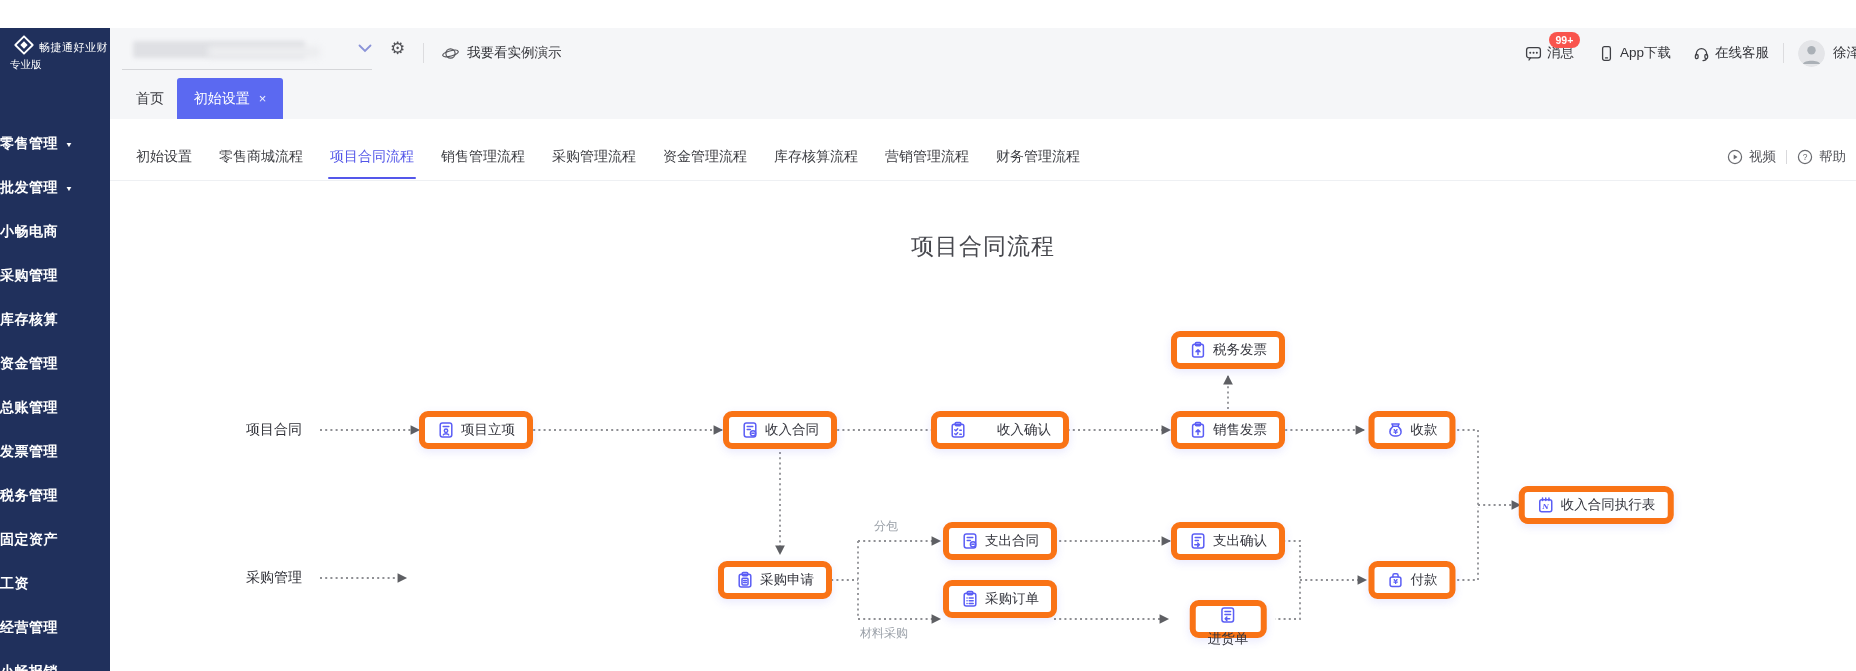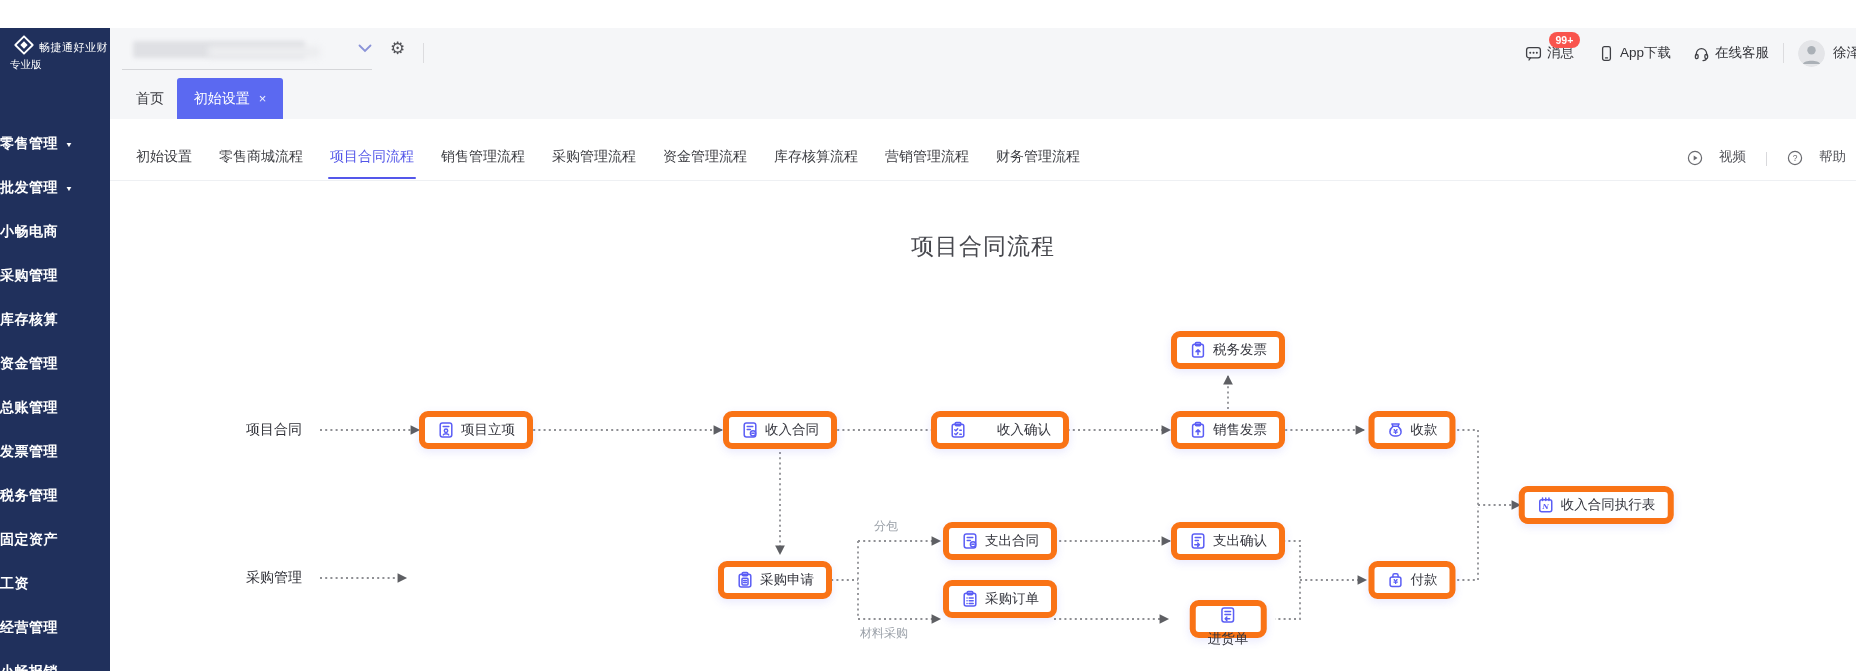--- a/index.html
+++ b/index.html
@@ -53,21 +53,21 @@
   .wtab-close { font-size:13px; opacity:.9; cursor:pointer; }
 
   
   .pagetabs { position:absolute; left:110px; top:119px; width:1746px; height:62px; background:#fff;
               border-bottom:1px solid #eef0f3; z-index:3; display:flex; align-items:flex-end;
               padding:0 10px 14px 26px; }
   .ptab { font-size:14px; color:#3c3d42; margin-right:27px; cursor:pointer; position:relative; white-space:nowrap; }
   .ptab.active { color:#5356e8; }
   .ptab.active::after { content:""; position:absolute; left:-2px; right:-2px; bottom:-13px; height:2.5px;
                         background:#5457ea; border-radius:2px; }
-  .ptab-right { margin-left:auto; display:flex; align-items:flex-end; gap:16px; font-size:13.5px; color:#55565c; }
+  .ptab-right { margin-left:auto; display:flex; align-items:center; gap:6px; font-size:13.5px; color:#55565c; }
   .ptab-right .vdiv { width:1px; height:14px; background:#d9d9dc; margin:0 4px; }
   .ptab-right .lbl { cursor:pointer; white-space:nowrap; }
 
   
   .flow-title { position:absolute; left:110px; top:231px; width:1746px; text-align:center;
                 font-size:23px; color:#47484e; z-index:2; letter-spacing:1px; }
   .flow-svg { position:absolute; left:0; top:0; z-index:1; }
   .edge { stroke:#8f9094; stroke-width:1.8; fill:none; stroke-dasharray:2 3.2; }
   .flow-node { position:absolute; transform:translate(-50%,-50%); display:flex; align-items:center; gap:6px;
                height:38px; padding:0 12px; background:#fff; border:6px solid #f97316; border-radius:9px;
@@ -89,20 +89,31 @@
   <div class="blur1"></div>
   <div class="blur2"></div>
   <div class="ws-underline"></div>
   <span class="chevron hicon">
     <svg width="14" height="9" viewBox="0 0 14 9">
         <path d="M1.5 1.5L7 7l5.5-5.5" stroke="currentColor" stroke-width="1.8" fill="none" stroke-linecap="round"></path>
       </svg>
   </span>
   <span class="gear">⚙</span>
   <div class="hdr-div"></div>
+  <div class="demo">
+    <span class="hicon">
+      <svg width="17" height="17" viewBox="0 0 17 17">
+          <g stroke="#55565b" stroke-width="1.2" fill="none">
+            <circle cx="8.5" cy="8.5" r="4.6"></circle>
+            <ellipse cx="8.5" cy="8.5" rx="8" ry="2.6" transform="rotate(-16 8.5 8.5)"></ellipse>
+          </g>
+        </svg>
+    </span>
+    <span>我要看实例演示</span>
+  </div>
   <div class="hright">
     <div class="hitem m-msg">
       <span class="hicon">
         <svg width="17" height="17" viewBox="0 0 17 17">
             <g stroke="#3f4045" stroke-width="1.3" fill="none" stroke-linecap="round" stroke-linejoin="round">
               <rect x="1.6" y="2.6" width="13.8" height="10.2" rx="2.4"></rect>
               <path d="M5.4 12.8L4 15"></path>
               <path d="M5.2 7.7h.1M8.5 7.7h.1M11.8 7.7h.1" stroke-width="1.9"></path>
             </g>
           </svg>

